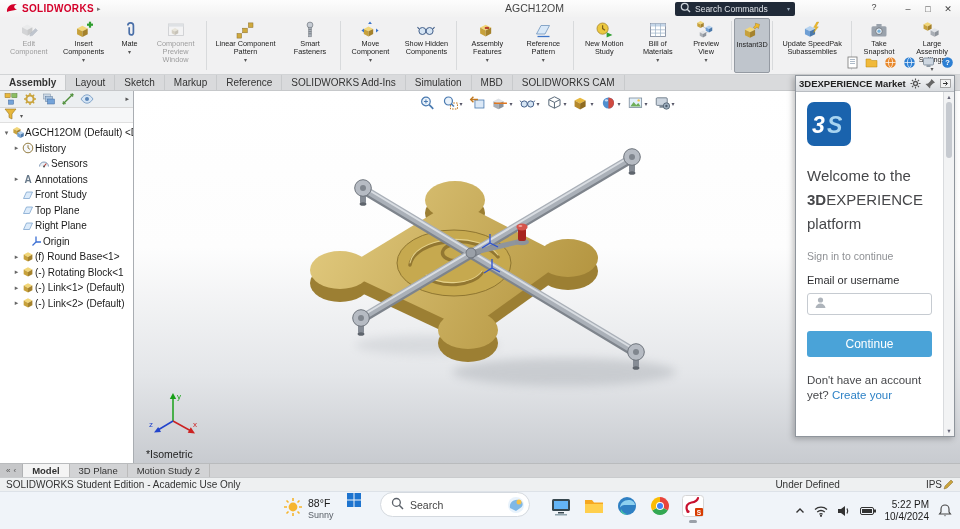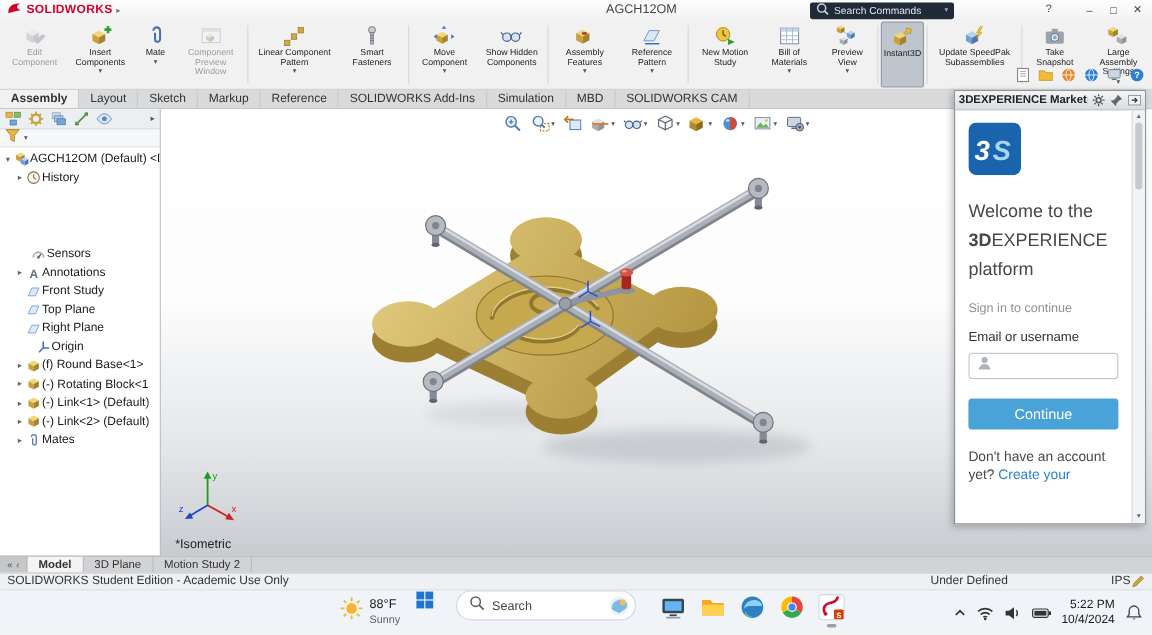--- a/index.html
+++ b/index.html
@@ -494,21 +494,21 @@
           <div class="trow" style="padding-left: 12px;">
             <span class="tarrow">▸</span>
             <span class="ticon">
               <svg width="12" height="12" viewBox="0 0 12 12" xmlns="http://www.w3.org/2000/svg">
                 <circle cx="6" cy="6" r="4.8" fill="#f6f8fa" stroke="#8a6f2c" stroke-width=".9"></circle>
                 <path d="M6 3.2V6l2 1.4" stroke="#8a6f2c" fill="none" stroke-width=".9"></path>
               </svg>
             </span>
             <span class="tlabel">History</span>
           </div>
-          <div class="trow" style="padding-left: 16px; margin-top: 48px;">
+          <div class="trow" style="padding-left: 28px;">
             <span class="tarrow"></span>
             <span class="ticon">
               <svg width="12" height="12" viewBox="0 0 12 12" xmlns="http://www.w3.org/2000/svg">
                 <path d="M1.5 8.5a4.5 4.5 0 0 1 9 0" fill="#e9eef4" stroke="#6a86a8" stroke-width=".8"></path>
                 <path d="M6 8.5 8.3 5.5" stroke="#c0392b" stroke-width="1.1"></path>
                 <circle cx="6" cy="8.5" r="1" fill="#555"></circle>
               </svg>
             </span>
             <span class="tlabel">Sensors</span>
           </div>
@@ -601,29 +601,20 @@
             <span class="ticon">
               <svg width="12" height="12" viewBox="0 0 12 12" xmlns="http://www.w3.org/2000/svg">
                 <g transform="translate(0,0) scale(0.67)">
                   <path d="M9 2 15.5 5.4 9 8.8 2.5 5.4Z" fill="#f2d779"></path>
                   <path d="M2.5 5.4 9 8.8v7L2.5 12.4Z" fill="#c7a13b"></path>
                   <path d="M15.5 5.4 9 8.8v7l6.5-3.4Z" fill="#a5822c"></path>
                 </g>
               </svg>
             </span>
             <span class="tlabel">(-) Link&lt;2&gt; (Default)</span>
-          </div>
-          <div class="trow" style="padding-left: 12px;">
-            <span class="tarrow">▸</span>
-            <span class="ticon">
-              <svg width="12" height="12" viewBox="0 0 12 12" xmlns="http://www.w3.org/2000/svg">
-                <path d="M4.2 3.2a2 2 0 0 1 4 0v5.2a1.5 1.5 0 0 1-3 0V4.2" fill="none" stroke="#5577aa" stroke-width="1.1"></path>
-              </svg>
-            </span>
-            <span class="tlabel">Mates</span>
           </div>
         </div>
     </aside>
 
     <main class="viewport">
 
       <svg class="model-svg" width="826" height="372" viewBox="0 0 826 372">
         <defs>
           <linearGradient id="goldTop" x1="206" y1="110" x2="440" y2="240" gradientUnits="userSpaceOnUse">
             <stop offset="0" stop-color="#dfc77b"></stop>

